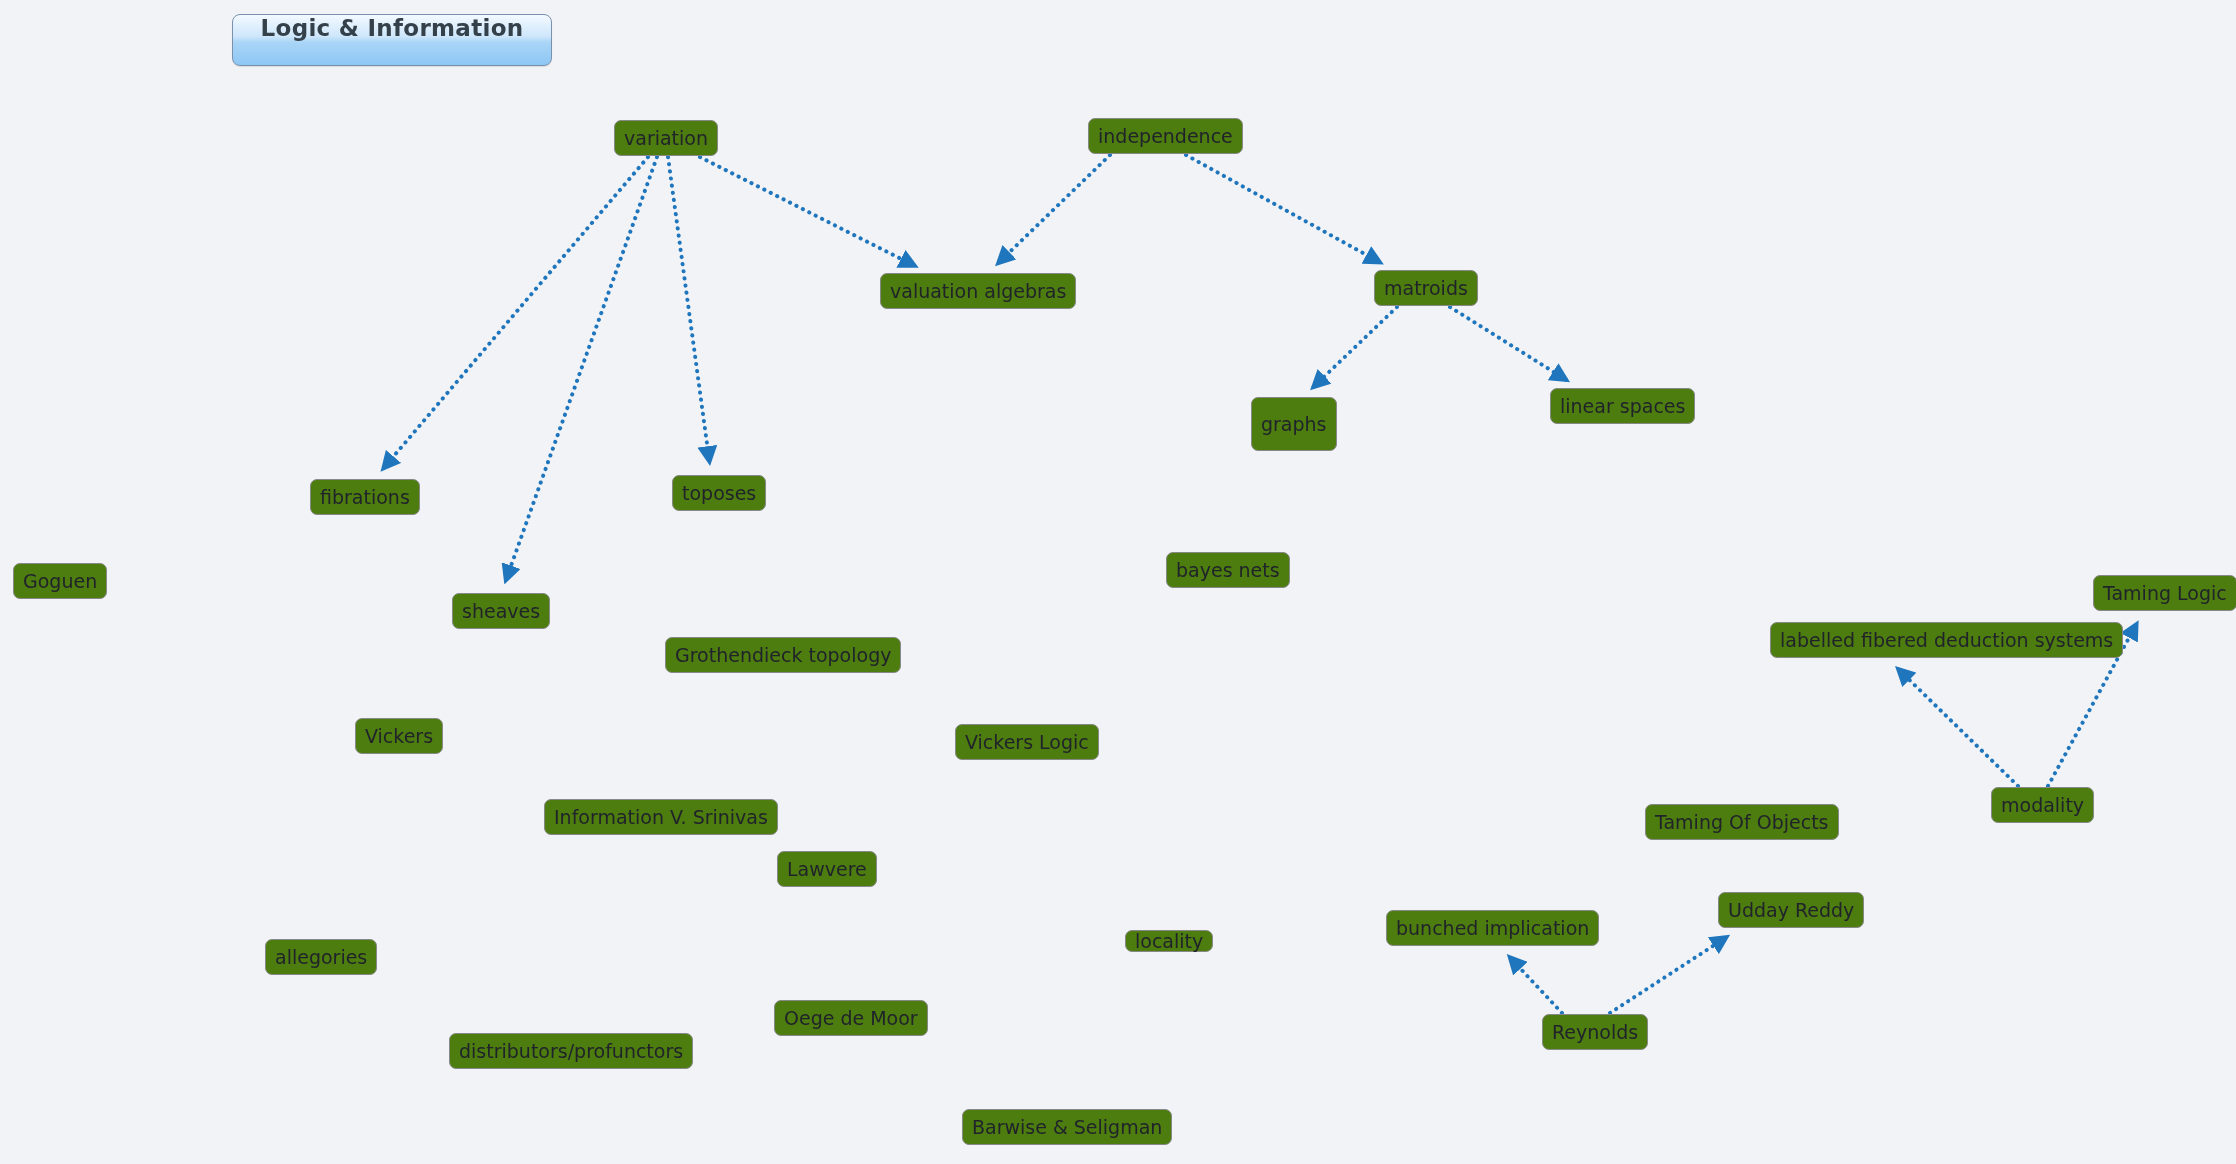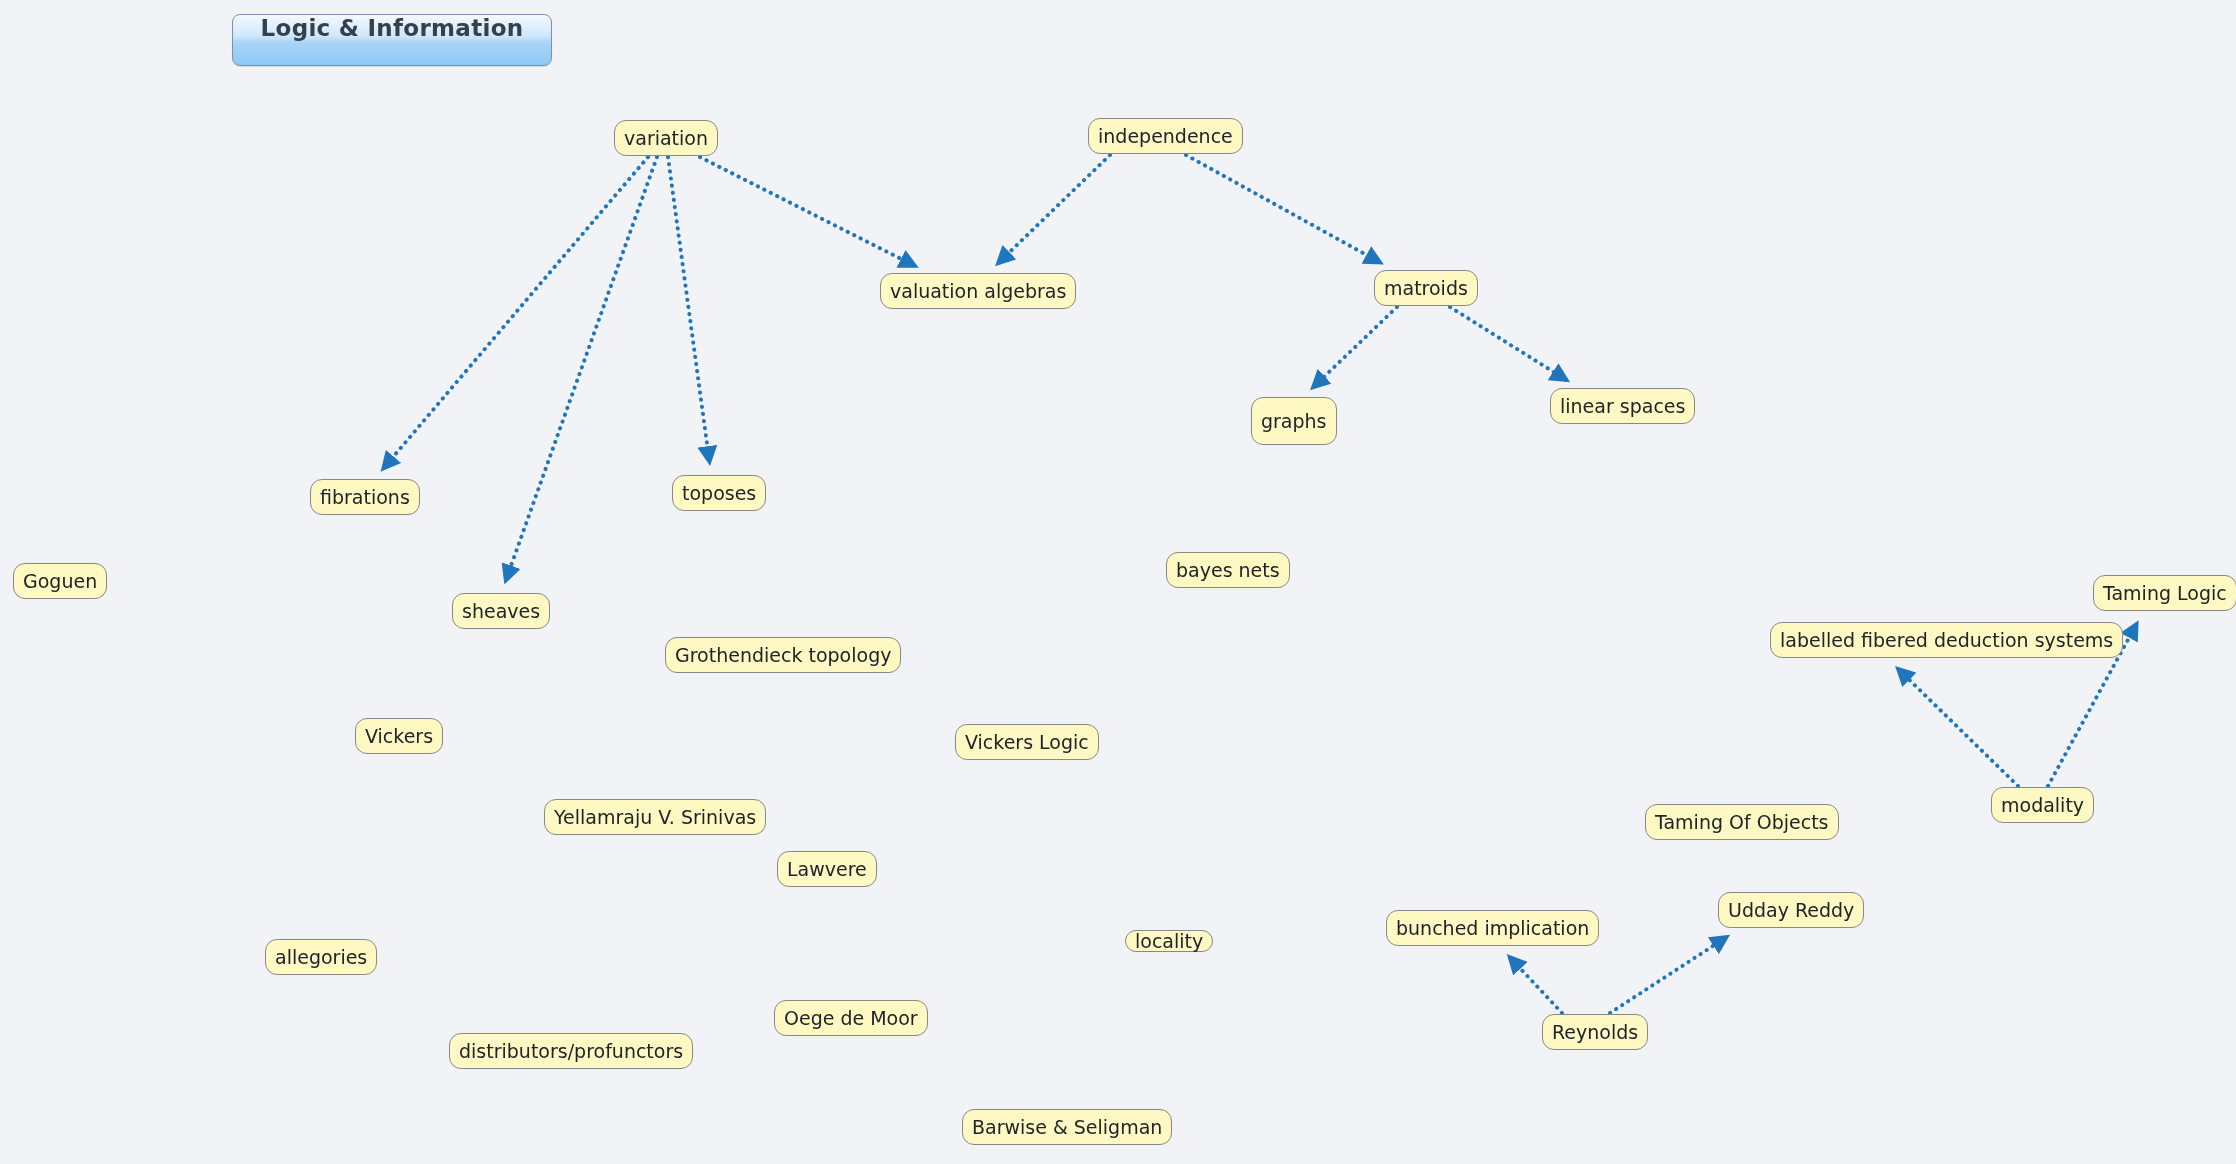--- a/index.html
+++ b/index.html
@@ -36,23 +36,23 @@
     font-weight: bold;
     letter-spacing: 0.3px;
     box-shadow: 0 1px 1px rgba(0,0,0,0.10);
   }
   .node {
     position: absolute;
     display: flex;
     align-items: center;
     justify-content: center;
     box-sizing: border-box;
-    background: #fef9c3;
+    background: #4d7c0f;
     border: 1px solid #888888;
-    border-radius: 12px;
+    border-radius: 7px;
     color: #20242a;
     white-space: nowrap;
     line-height: 1;
     padding: 0 9px;
   }
 </style>
 </head>
 <body>
 
 <div id="canvas">
@@ -91,21 +91,21 @@
       </div>
       <div class="node" style="left: 1088px; top: 118px; min-width: 136px; height: 36px; font-size: 19px;">
         <span>independence</span>
       </div>
       <div class="node" style="left: 880px; top: 273px; min-width: 170px; height: 36px; font-size: 19px;">
         <span>valuation algebras</span>
       </div>
       <div class="node" style="left: 1374px; top: 270px; min-width: 90px; height: 36px; font-size: 19px;">
         <span>matroids</span>
       </div>
-      <div class="node" style="left: 1251px; top: 397px; min-width: 78px; height: 48px; font-size: 19px;">
+      <div class="node" style="left: 1251px; top: 397px; min-width: 78px; height: 54px; font-size: 19px;">
         <span>graphs</span>
       </div>
       <div class="node" style="left: 1550px; top: 388px; min-width: 124px; height: 36px; font-size: 19px;">
         <span>linear spaces</span>
       </div>
       <div class="node" style="left: 310px; top: 479px; min-width: 96px; height: 36px; font-size: 19px;">
         <span>fibrations</span>
       </div>
       <div class="node" style="left: 672px; top: 475px; min-width: 82px; height: 36px; font-size: 19px;">
         <span>toposes</span>
@@ -128,21 +128,21 @@
       <div class="node" style="left: 665px; top: 637px; min-width: 205px; height: 36px; font-size: 19px;">
         <span>Grothendieck topology</span>
       </div>
       <div class="node" style="left: 355px; top: 718px; min-width: 78px; height: 36px; font-size: 19px;">
         <span>Vickers</span>
       </div>
       <div class="node" style="left: 955px; top: 724px; min-width: 130px; height: 36px; font-size: 19px;">
         <span>Vickers Logic</span>
       </div>
       <div class="node" style="left: 544px; top: 799px; min-width: 195px; height: 36px; font-size: 19px;">
-        <span>Yellamraju V. Srinivas</span>
+        <span>Information V. Srinivas</span>
       </div>
       <div class="node" style="left: 1645px; top: 804px; min-width: 148px; height: 36px; font-size: 19px;">
         <span>Taming Of Objects</span>
       </div>
       <div class="node" style="left: 1991px; top: 787px; min-width: 96px; height: 36px; font-size: 19px;">
         <span>modality</span>
       </div>
       <div class="node" style="left: 777px; top: 851px; min-width: 88px; height: 36px; font-size: 19px;">
         <span>Lawvere</span>
       </div>

